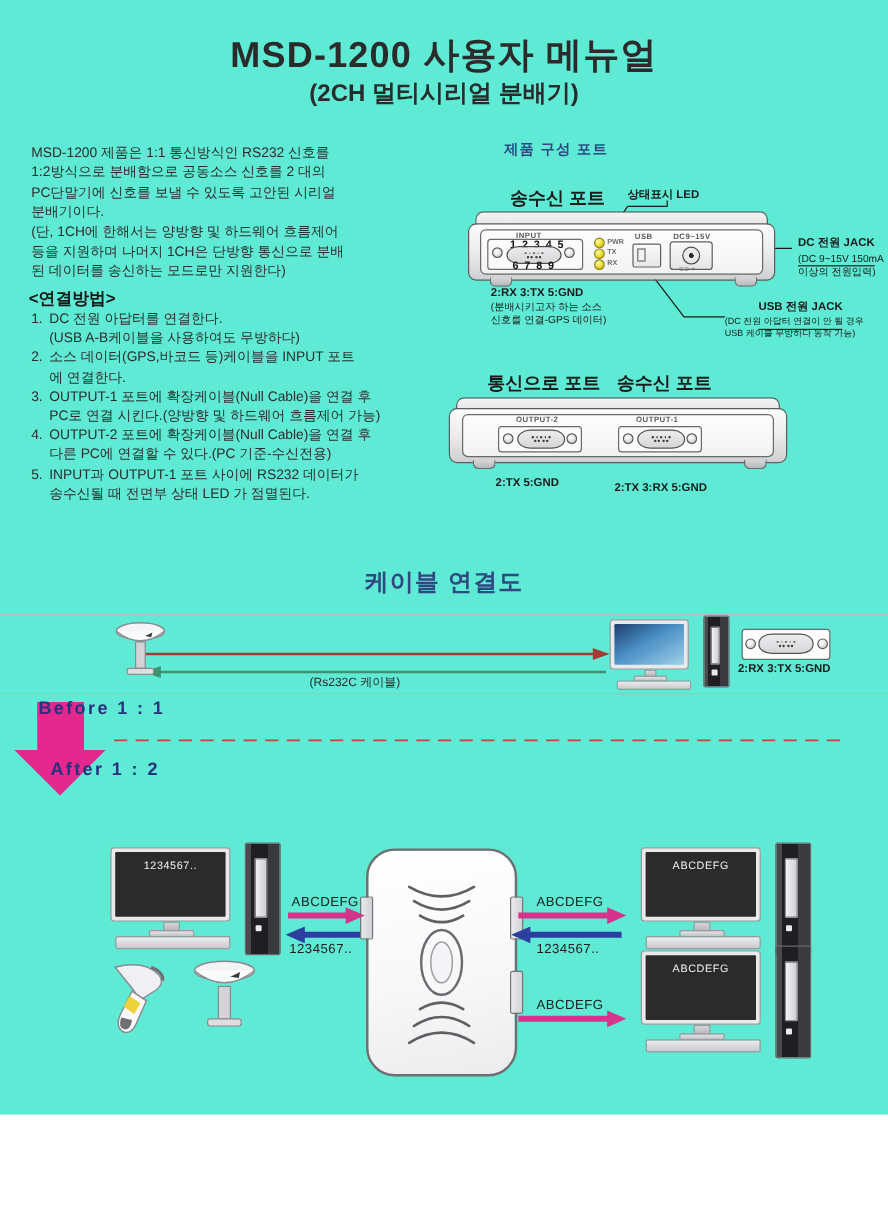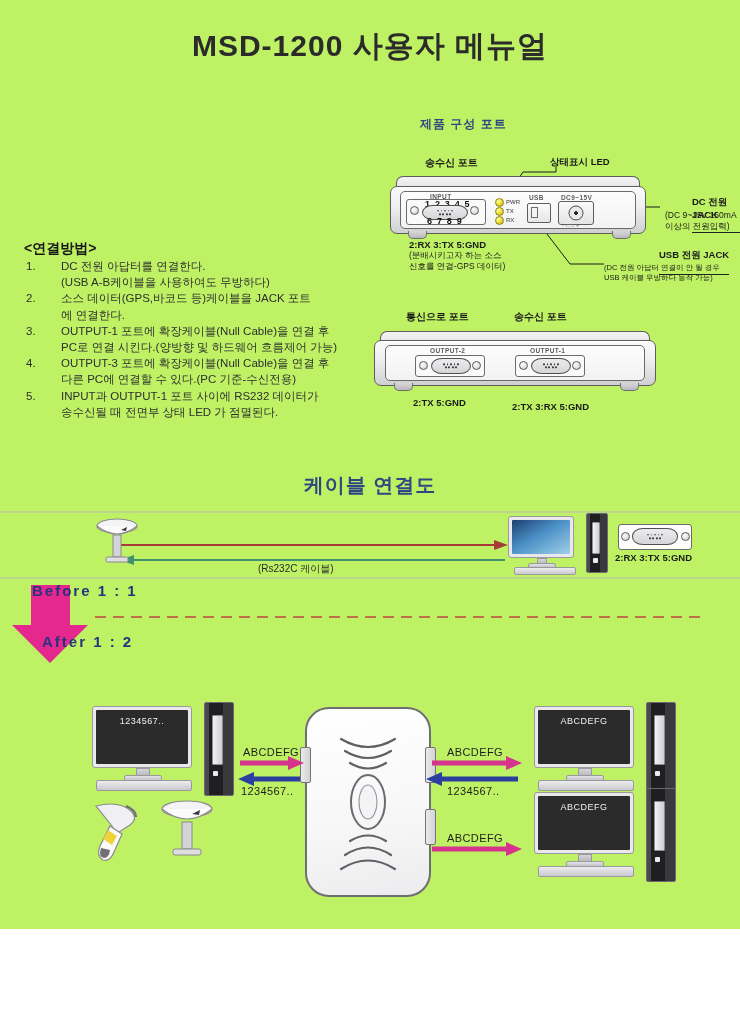--- a/index.html
+++ b/index.html
@@ -9,21 +9,21 @@
   }
   body {
     font-family: "Liberation Sans", "DejaVu Sans", sans-serif;
     color: #1b1b1b;
   }
   #page {
     position: relative;
     width: 740px;
     height: 929px;
     overflow: hidden;
-    background: #bef264;
+    background: #5eead4;
   }
 
   
   .doc-title {
     position: absolute;
     left: 0; top: 26px;
     width: 740px;
     text-align: center;
     font-size: 30px;
     font-weight: bold;
@@ -60,42 +60,42 @@
   .howto-list {
     position: absolute;
     left: 26px; top: 258px;
     width: 320px;
     font-size: 11.5px;
     line-height: 16.2px;
     color: #2e2e2e;
   }
   .howto-item { display: flex; margin-bottom: 0px; }
   .howto-num { width: 15px; flex: 0 0 15px; }
-  .howto-text { flex: 1; white-space: pre-line; margin-left: 20px; }
+  .howto-text { flex: 1; white-space: pre-line; }
 
   
   .sec-title {
     position: absolute;
     font-weight: bold;
     color: #2f4882;
     letter-spacing: 1px;
   }
   #ports-title { left: 420px; top: 116px; font-size: 12px; }
   #cable-title { left: 0; top: 472px; width: 740px; text-align: center; font-size: 20px; }
 
   
   .lbl {
     position: absolute;
     font-size: 9.5px;
     color: #1a1a1a;
     white-space: pre-line;
   }
   .lbl-b { font-weight: bold; }
-  .lbl-u { border-bottom: 1.2px solid #222; padding-bottom: 12px; margin-left: 27px; }
-  .lbl-ko { font-size: 10px; font-weight: bold; }
+  .lbl-u { border-bottom: 1.2px solid #222; padding-bottom: 12px; }
+  .lbl-ko { font-size: 15px; font-weight: bold; }
   .pin-lbl { position: absolute; font-size: 9px; font-weight: bold; color: #111; }
 
   
   .chassis {
     position: absolute;
     border: 1.3px solid #5d5d5d;
     border-radius: 7px;
     background: linear-gradient(180deg,#fbfbfb 0%,#efeff0 42%,#dcdcde 78%,#cfcfd2 100%);
     box-shadow: inset 0 1px 0 #fff;
   }
@@ -314,42 +314,50 @@
     color: #1d1d1d;
     letter-spacing: .4px;
   }
 </style>
 </head>
 <body>
 
 <div id="page">
 
   <div class="doc-title">MSD-1200 사용자 메뉴얼</div>
-
+  <div class="doc-subtitle">(2CH 멀티시리얼 분배기)</div>
+
+  <div class="intro-block">MSD-1200 제품은 1:1 통신방식인 RS232 신호를
+1:2방식으로 분배함으로 공동소스 신호를 2 대의
+PC단말기에 신호를 보낼 수 있도록 고안된 시리얼
+분배기이다.
+(단, 1CH에 한해서는 양방향 및 하드웨어 흐름제어
+등을 지원하며 나머지 1CH은 단방향 통신으로 분배
+된 데이터를 송신하는 모드로만 지원한다)</div>
 
   <div class="howto-heading">&lt;연결방법&gt;</div>
   <div class="howto-list">
     <div class="howto-item">
       <span class="howto-num">1.</span>
       <span class="howto-text">DC 전원 아답터를 연결한다.
   (USB A-B케이블을 사용하여도 무방하다)</span>
     </div>
     <div class="howto-item">
       <span class="howto-num">2.</span>
-      <span class="howto-text">소스 데이터(GPS,바코드 등)케이블을 JACK 포트
+      <span class="howto-text">소스 데이터(GPS,바코드 등)케이블을 INPUT 포트
  에 연결한다.</span>
     </div>
     <div class="howto-item">
       <span class="howto-num">3.</span>
       <span class="howto-text">OUTPUT-1 포트에 확장케이블(Null Cable)을 연결 후
  PC로 연결 시킨다.(양방향 및 하드웨어 흐름제어 가능)</span>
     </div>
     <div class="howto-item">
       <span class="howto-num">4.</span>
-      <span class="howto-text">OUTPUT-3 포트에 확장케이블(Null Cable)을 연결 후
+      <span class="howto-text">OUTPUT-2 포트에 확장케이블(Null Cable)을 연결 후
  다른 PC에 연결할 수 있다.(PC 기준-수신전용)</span>
     </div>
     <div class="howto-item">
       <span class="howto-num">5.</span>
       <span class="howto-text">INPUT과 OUTPUT-1 포트 사이에 RS232 데이터가
  송수신될 때 전면부 상태 LED 가 점멸된다.</span>
     </div>
   </div>
 
   <div class="sec-title" id="ports-title">제품 구성 포트</div>

